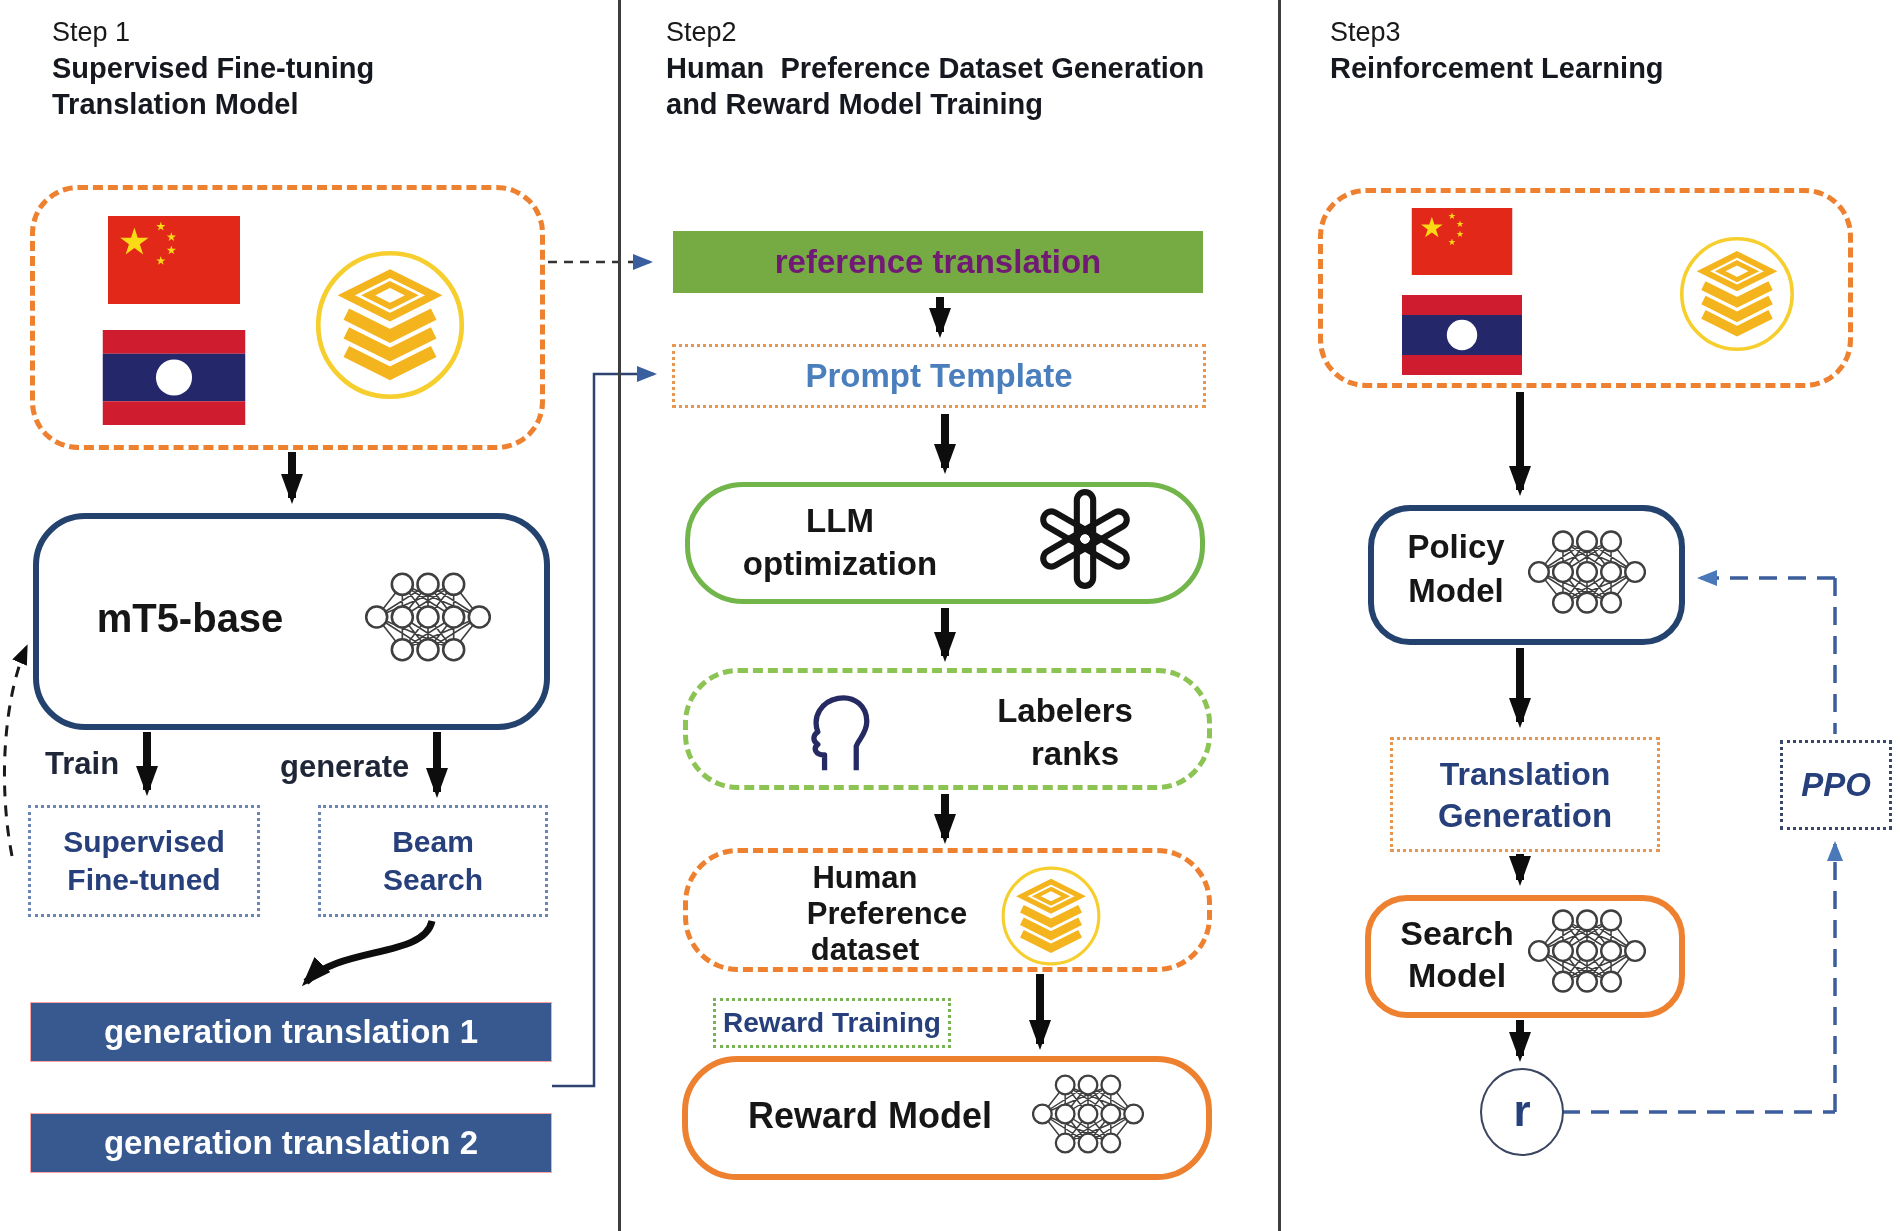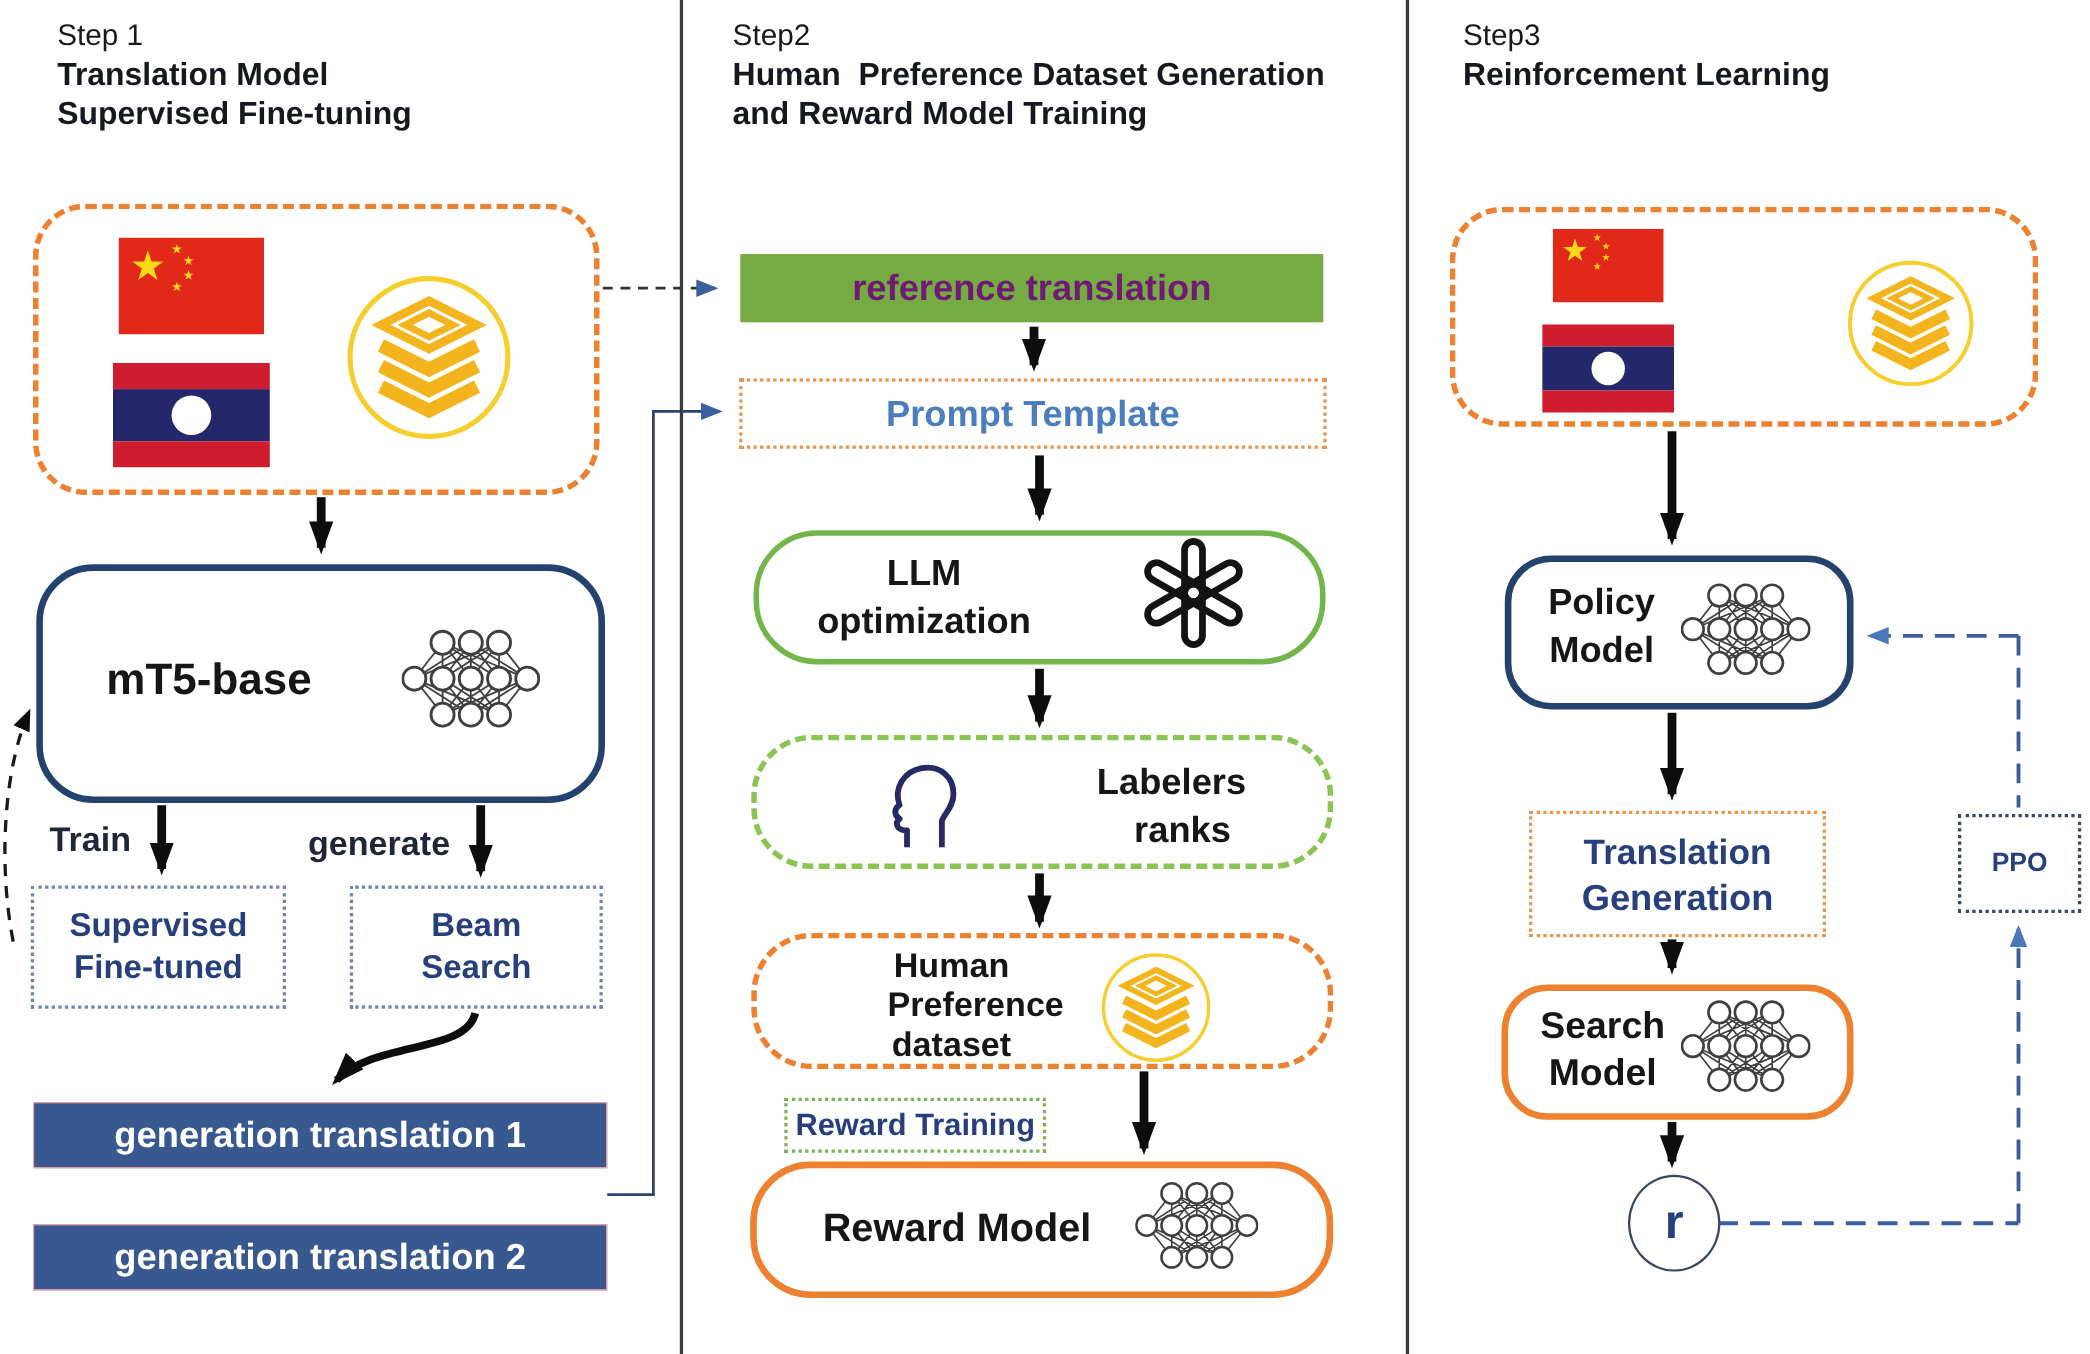--- a/index.html
+++ b/index.html
@@ -133,22 +133,22 @@
       <line x1="1835" y1="1112" x2="1835" y2="844" marker-end="url(#ablue)"></line>
       <line x1="1562" y1="1112" x2="1835" y2="1112"></line>
     </g>
   </svg>
 
   <div class="divider" style="left:618px;"></div>
   <div class="divider" style="left:1278px;"></div>
 
   <div class="abs" style="left:52px;top:14px;">
     <div class="step-label">Step 1</div>
+    <div class="step-heading">Supervised Fine-tuning</div>
     <div class="step-heading">Translation Model</div>
-    <div class="step-heading">Supervised Fine-tuning</div>
   </div>
 
   <div class="abs dash-orange" style="left:30px;top:185px;width:505px;height:255px;"></div>
   <svg class="abs" style="left:95px;top:216px;" width="158" height="88" viewBox="0 0 30 20">
       <use href="#g-china"></use>
     </svg>
   <svg class="abs" style="left:95px;top:330px;" width="158" height="95" viewBox="0 0 30 20">
       <use href="#g-laos"></use>
     </svg>
   <svg class="abs" style="left:312px;top:247px;" width="156" height="156" viewBox="0 0 100 100">
@@ -263,16 +263,16 @@
   </div>
   <svg class="abs" style="left:1528px;top:903px;" width="118" height="96" viewBox="-2 2 108 80">
       <use href="#g-nn"></use>
     </svg>
 
   <div class="abs" style="left:1480px;top:1068px;width:80px;height:84px;border:2px solid #3a4560;border-radius:50%;background:#fff;">
     <div class="navy-text" style="font-size:44px;line-height:82px;">r</div>
   </div>
 
   <div class="abs dot-dark" style="left:1780px;top:740px;width:106px;height:84px;">
-    <div class="navy-text" style="font-size:24px;line-height:84px;">PPO</div>
+    <div class="navy-text" style="font-size:33px;line-height:84px;font-style:italic;">PPO</div>
   </div>
 
 </div>
 
 </body></html>

